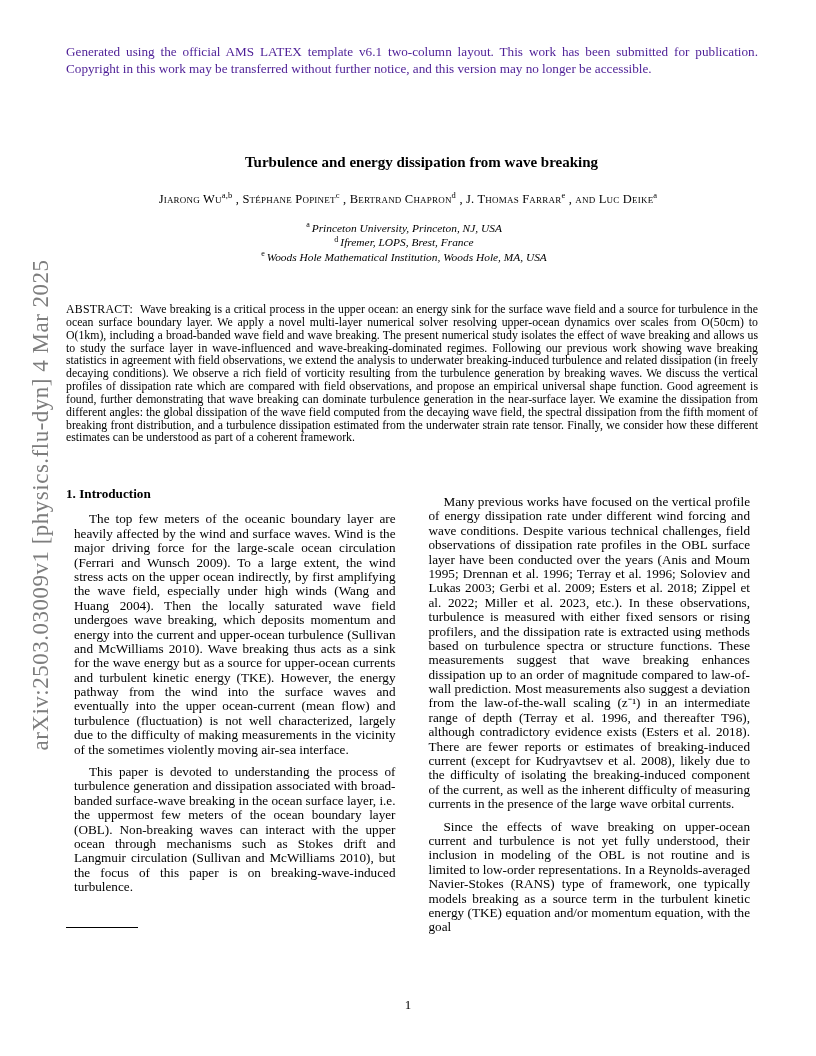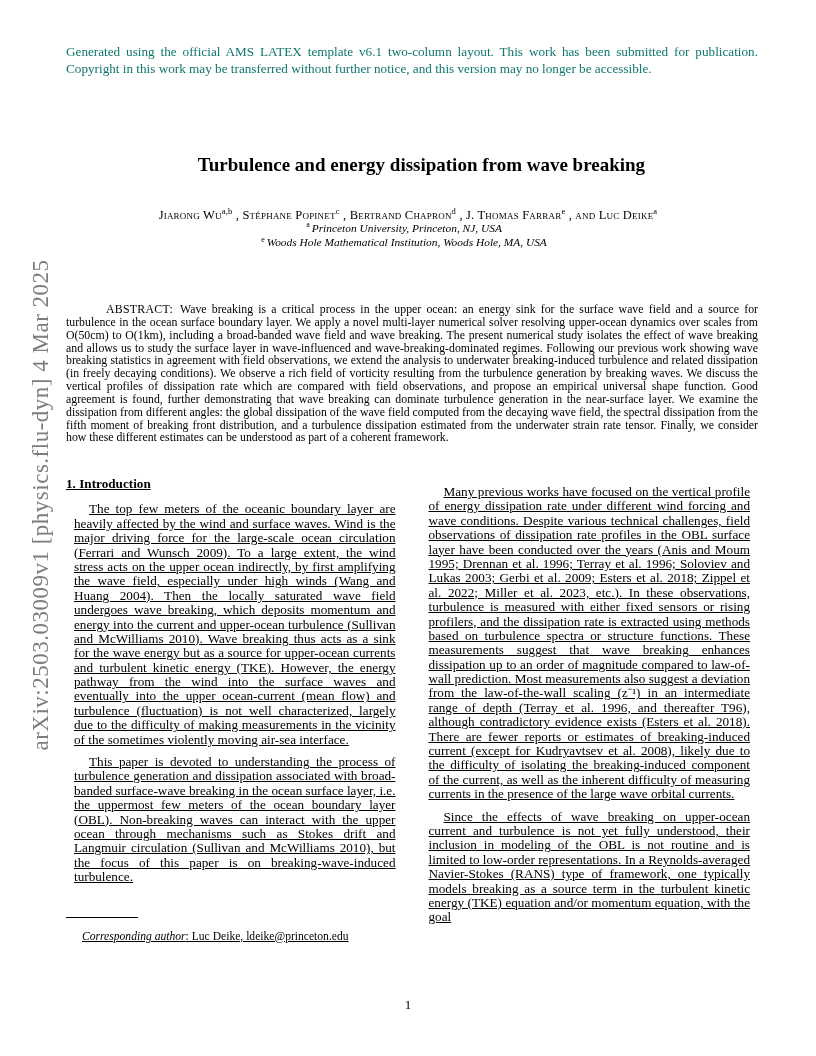--- a/index.html
+++ b/index.html
@@ -13,21 +13,21 @@
     color: #000000;
     overflow: hidden;
   }
 
   
   .notice {
     position: absolute;
     left: 66px;
     top: 44px;
     width: 692px;
-    color: #0f766e;
+    color: #4c1d95;
     font-size: 13.2px;
     line-height: 1.28;
     text-align: justify;
   }
 
   
   .arxiv-stamp {
     position: absolute;
     left: 41px;
     top: 505px;
@@ -36,29 +36,29 @@
     font-size: 23px;
     color: #7d7d7d;
     letter-spacing: 0.5px;
   }
 
   .title {
     position: absolute;
     left: 0; right: 0;
     top: 154px;
     text-align: center;
-    font-size: 19px;
+    font-size: 15px;
     font-weight: bold;
     padding-left: 27px;
   }
 
   .authors {
     position: absolute;
     left: 0; right: 0;
-    top: 208px;
+    top: 192px;
     text-align: center;
     font-size: 12.5px;
     font-variant: small-caps;
     letter-spacing: 0.2px;
   }
   .authors sup {
     font-size: 8.5px;
     font-variant: normal;
     vertical-align: super;
     line-height: 0;
@@ -86,31 +86,29 @@
     left: 66px;
     top: 303px;
     width: 692px;
     font-size: 11.8px;
     line-height: 1.09;
     text-align: justify;
   }
   .abstract .abs-label {
     letter-spacing: 0.3px;
     margin-right: 7px;
-    margin-left: 40px;
   }
 
   .columns {
     position: absolute;
     left: 66px;
-    top: 477px;
+    top: 487px;
     width: 692px;
     display: flex;
     gap: 17px;
-    text-decoration: underline;
   }
   .col {
     width: 340px;
     font-size: 13.2px;
     line-height: 1.09;
     text-align: justify;
   }
   .section-heading {
     font-size: 13.2px;
     font-weight: bold;
@@ -159,37 +157,35 @@
   <div class="authors">
     <span><span>Jiarong Wu</span><sup>a,b</sup><span> , </span></span>
     <span><span>Stéphane Popinet</span><sup>c</sup><span> , </span></span>
     <span><span>Bertrand Chapron</span><sup>d</sup><span> , </span></span>
     <span><span>J. Thomas Farrar</span><sup>e</sup><span> , </span></span>
     <span><span>and Luc Deike</span><sup>a</sup><span></span></span>
   </div>
 
   <div class="affiliations">
     <div class="affil"><sup>a</sup><span>Princeton University, Princeton, NJ, USA</span></div>
+    <div class="affil"><sup>d</sup><span>Ifremer, LOPS, Brest, France</span></div>
     <div class="affil"><sup>e</sup><span>Woods Hole Mathematical Institution, Woods Hole, MA, USA</span></div>
   </div>
 
   <div class="abstract">
     <span class="abs-label">ABSTRACT:</span><span>Wave breaking is a critical process in the upper ocean: an energy sink for the surface wave field and a source for turbulence in the ocean surface boundary layer. We apply a novel multi-layer numerical solver resolving upper-ocean dynamics over scales from O(50cm) to O(1km), including a broad-banded wave field and wave breaking. The present numerical study isolates the effect of wave breaking and allows us to study the surface layer in wave-influenced and wave-breaking-dominated regimes. Following our previous work showing wave breaking statistics in agreement with field observations, we extend the analysis to underwater breaking-induced turbulence and related dissipation (in freely decaying conditions). We observe a rich field of vorticity resulting from the turbulence generation by breaking waves. We discuss the vertical profiles of dissipation rate which are compared with field observations, and propose an empirical universal shape function. Good agreement is found, further demonstrating that wave breaking can dominate turbulence generation in the near-surface layer. We examine the dissipation from different angles: the global dissipation of the wave field computed from the decaying wave field, the spectral dissipation from the fifth moment of breaking front distribution, and a turbulence dissipation estimated from the underwater strain rate tensor. Finally, we consider how these different estimates can be understood as part of a coherent framework.</span>
   </div>
 
   <div class="columns">
     <div class="col">
       <h2 class="section-heading">1. Introduction</h2>
       <p>The top few meters of the oceanic boundary layer are heavily affected by the wind and surface waves. Wind is the major driving force for the large-scale ocean circulation (Ferrari and Wunsch 2009). To a large extent, the wind stress acts on the upper ocean indirectly, by first amplifying the wave field, especially under high winds (Wang and Huang 2004). Then the locally saturated wave field undergoes wave breaking, which deposits momentum and energy into the current and upper-ocean turbulence (Sullivan and McWilliams 2010). Wave breaking thus acts as a sink for the wave energy but as a source for upper-ocean currents and turbulent kinetic energy (TKE). However, the energy pathway from the wind into the surface waves and eventually into the upper ocean-current (mean flow) and turbulence (fluctuation) is not well characterized, largely due to the difficulty of making measurements in the vicinity of the sometimes violently moving air-sea interface.</p>
       <p>This paper is devoted to understanding the process of turbulence generation and dissipation associated with broad-banded surface-wave breaking in the ocean surface layer, i.e. the uppermost few meters of the ocean boundary layer (OBL). Non-breaking waves can interact with the upper ocean through mechanisms such as Stokes drift and Langmuir circulation (Sullivan and McWilliams 2010), but the focus of this paper is on breaking-wave-induced turbulence.</p>
       <div class="footnote-block">
         <div class="footnote-rule"></div>
-        <div class="footnote">
-          <span class="fn-italic">Corresponding author</span><span>: Luc Deike, ldeike@princeton.edu</span>
-        </div>
       </div>
     </div>
     <div class="col">
       <p>Many previous works have focused on the vertical profile of energy dissipation rate under different wind forcing and wave conditions. Despite various technical challenges, field observations of dissipation rate profiles in the OBL surface layer have been conducted over the years (Anis and Moum 1995; Drennan et al. 1996; Terray et al. 1996; Soloviev and Lukas 2003; Gerbi et al. 2009; Esters et al. 2018; Zippel et al. 2022; Miller et al. 2023, etc.). In these observations, turbulence is measured with either fixed sensors or rising profilers, and the dissipation rate is extracted using methods based on turbulence spectra or structure functions. These measurements suggest that wave breaking enhances dissipation up to an order of magnitude compared to law-of-wall prediction. Most measurements also suggest a deviation from the law-of-the-wall scaling (z⁻¹) in an intermediate range of depth (Terray et al. 1996, and thereafter T96), although contradictory evidence exists (Esters et al. 2018). There are fewer reports or estimates of breaking-induced current (except for Kudryavtsev et al. 2008), likely due to the difficulty of isolating the breaking-induced component of the current, as well as the inherent difficulty of measuring currents in the presence of the large wave orbital currents.</p>
       <p>Since the effects of wave breaking on upper-ocean current and turbulence is not yet fully understood, their inclusion in modeling of the OBL is not routine and is limited to low-order representations. In a Reynolds-averaged Navier-Stokes (RANS) type of framework, one typically models breaking as a source term in the turbulent kinetic energy (TKE) equation and/or momentum equation, with the goal</p>
     </div>
   </div>
 
   <div class="page-number">1</div>
 

